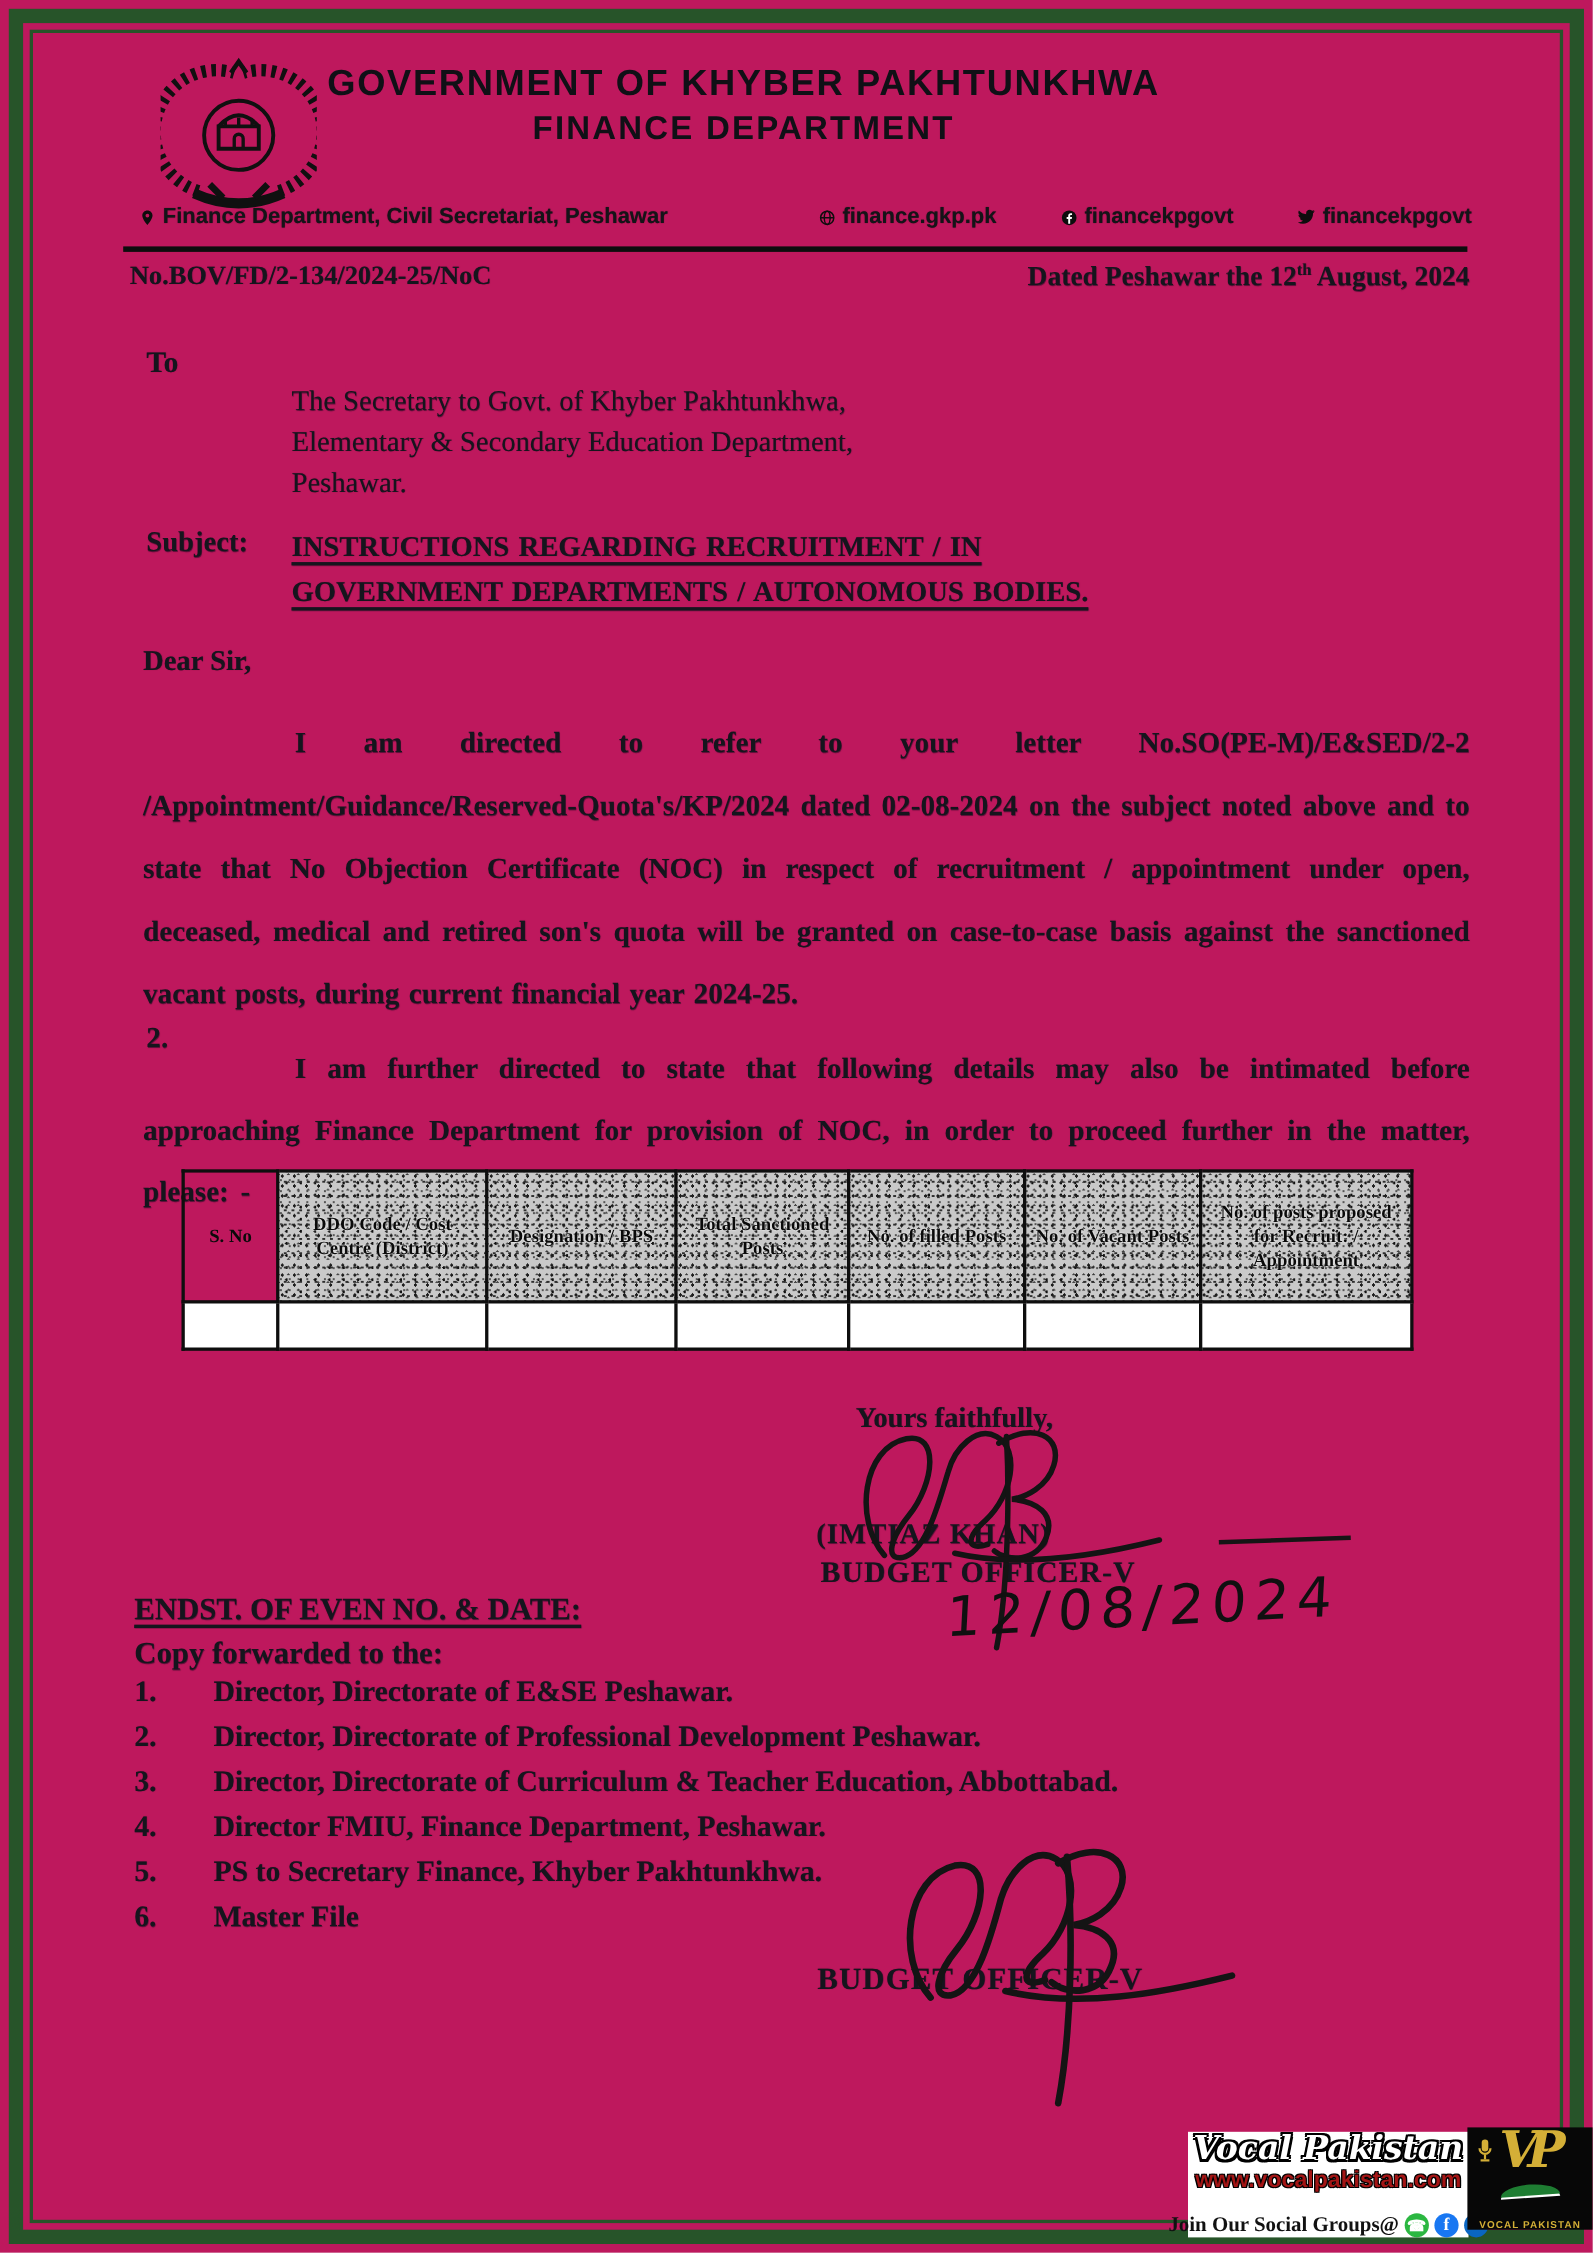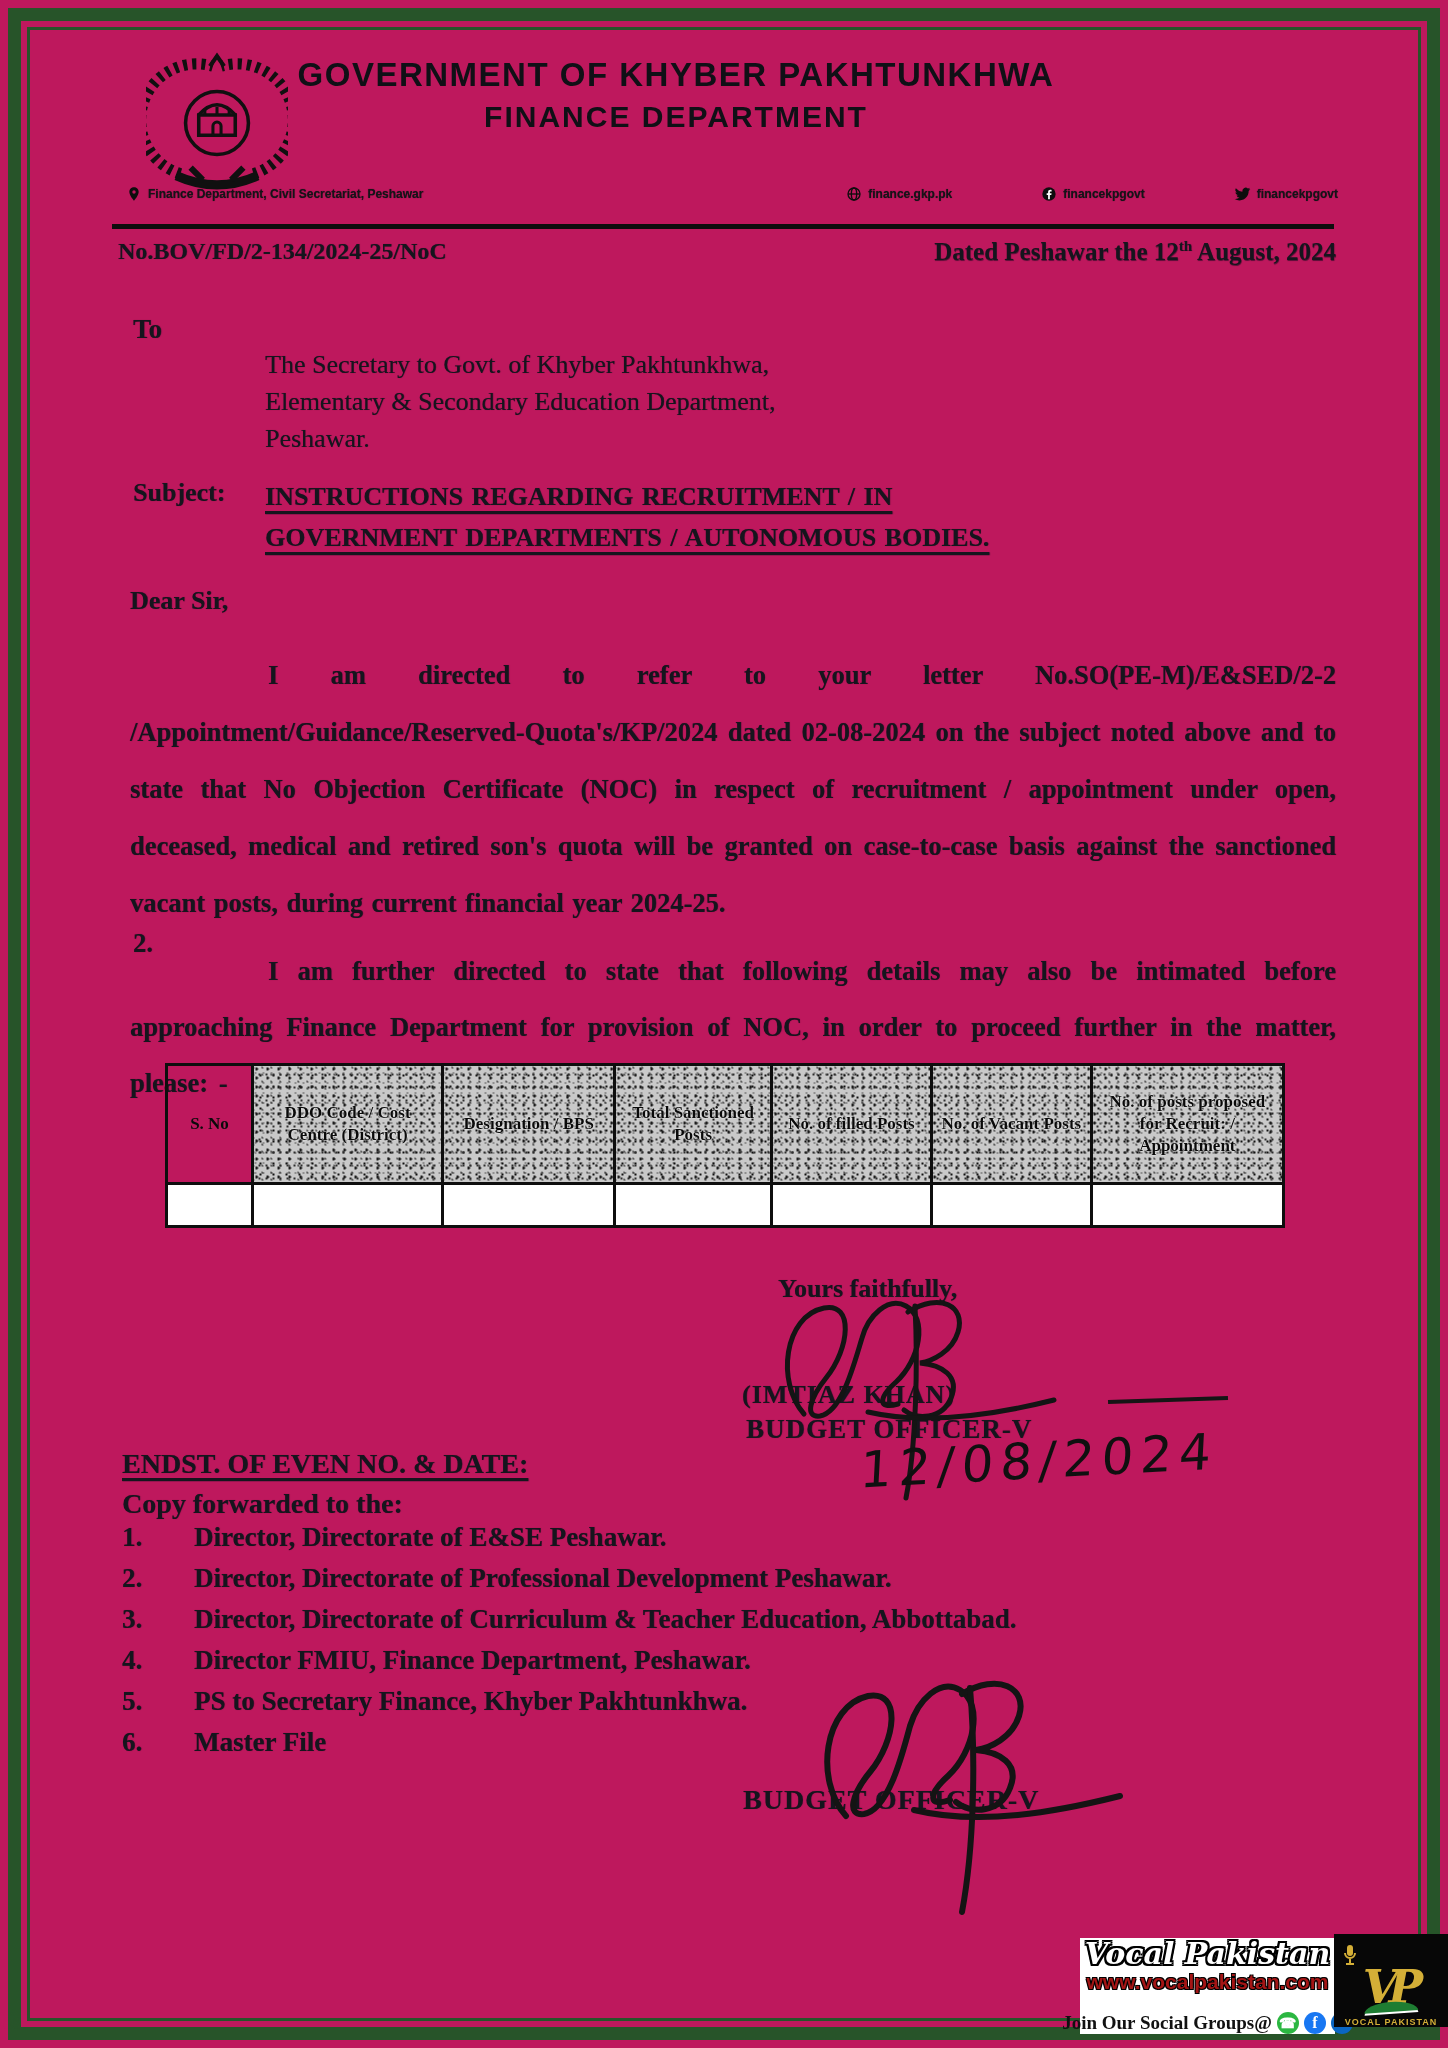--- a/index.html
+++ b/index.html
@@ -12,22 +12,22 @@
   .abs{position:absolute;}
   .inky{text-shadow:0.4px 0.4px 0.7px rgba(10,10,25,.55);}
 
   
   #crest{left:146px;top:50px;width:142px;height:142px;z-index:2;}
   .title-wrap{left:296px;top:56px;width:760px;text-align:center;z-index:2;
       font-family:"Liberation Sans", sans-serif;color:#101016;}
   .title1{font-size:33px;font-weight:800;letter-spacing:1.5px;}
   .title2{font-size:30px;font-weight:800;letter-spacing:2px;margin-top:6px;}
   .contact-row{left:126px;top:186px;width:1212px;display:flex;align-items:center;z-index:2;
-      font-family:"Liberation Sans", sans-serif;font-size:12px;font-weight:700;color:#141418;
-      text-shadow:0 0 1px rgba(0,0,0,.6);gap:31px;}
+      font-family:"Liberation Sans", sans-serif;font-size:20px;font-weight:700;color:#141418;
+      text-shadow:0 0 1px rgba(0,0,0,.6);}
   .contact-item{display:flex;align-items:center;gap:6px;white-space:nowrap;}
   .contact-item svg{display:block;}
   .ci-web{margin-left:auto;}
   .ci-fb{margin-left:58px;}
   .ci-tw{margin-left:58px;}
   .divider{left:112px;top:224px;width:1222px;height:5px;background:#0d0d0d;z-index:2;}
 
   .ref-row{left:118px;top:238px;width:1218px;display:flex;justify-content:space-between;z-index:2;}
   .ref-no{font-size:24px;font-weight:700;}
   .ref-date{font-size:25px;font-weight:700;margin-left:25px;}
@@ -91,21 +91,21 @@
   .wm-url{font-family:"Liberation Sans", sans-serif;font-weight:800;font-size:21px;color:#a31515;
      text-shadow:-1px -1px 0 #000,1px 1px 0 #000,1px -1px 0 #000,-1px 1px 0 #000;white-space:nowrap;margin-top:2px;}
   .wm-social{display:flex;align-items:center;gap:5px;margin-top:19px;font-family:"Liberation Serif", serif;
      font-weight:700;font-size:19px;color:#111;white-space:nowrap;}
   .soc{width:22px;height:22px;border-radius:50%;display:inline-flex;align-items:center;justify-content:center;
      color:#fff;font-family:"Liberation Sans", sans-serif;font-weight:700;}
   .soc-wa{background:#2bb741;font-size:14px;}
   .soc-fb{background:#1877f2;font-family:"Liberation Serif", serif;font-size:16px;}
   .soc-li{background:#0a66c2;font-size:10px;}
   .wm-logo{left:1334px;top:1934px;width:114px;height:93px;background:#070707;z-index:6;
-     display:flex;flex-direction:column;align-items:center;justify-content:flex-end;}
+     display:flex;flex-direction:column;align-items:center;justify-content:space-between;}
   .wm-vp{font-family:"DejaVu Serif", serif;font-weight:700;font-style:italic;font-size:46px;color:#d4af37;
      letter-spacing:-10px;line-height:0.9;margin-left:-6px;}
   .wm-swoosh{width:54px;height:10px;border-radius:50% 50% 0 0/100% 100% 0 0;background:#1e7d32;margin-top:-6px;
      box-shadow:0 2px 0 #fff;transform:rotate(-4deg);}
   .wm-cap{font-family:"Liberation Sans", sans-serif;font-weight:700;font-size:9px;color:#d4af37;margin-top:5px;letter-spacing:1px;}
   .wm-mic{position:absolute;left:8px;top:10px;}
 </style>
 </head>
 <body>
 

